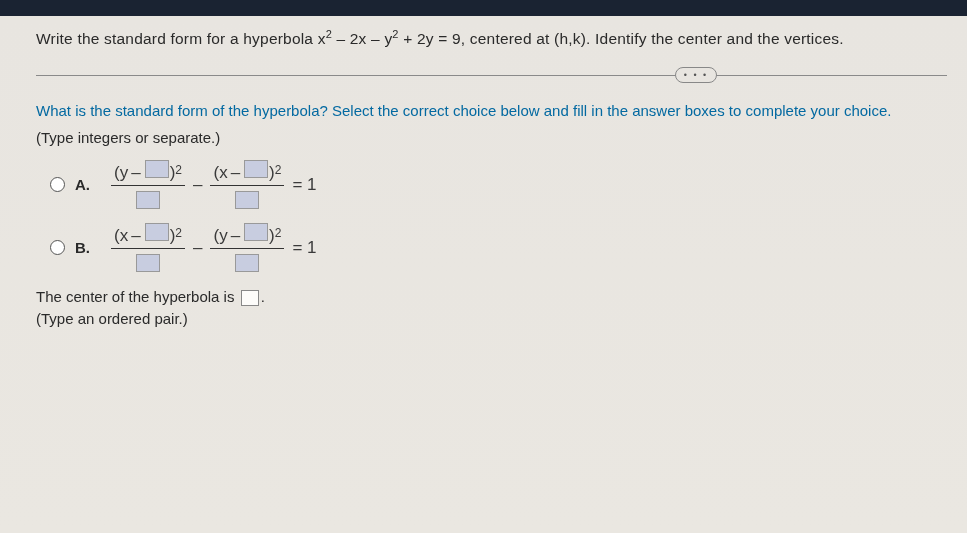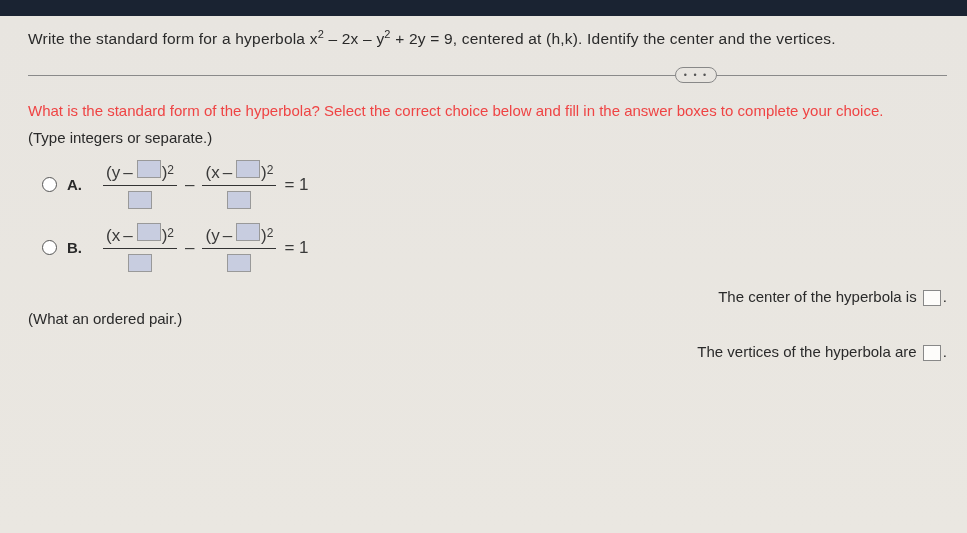--- a/index.html
+++ b/index.html
@@ -4,21 +4,21 @@
   <style>
     * { margin: 0; padding: 0; box-sizing: border-box; }
     body {
       width: 967px;
       height: 533px;
       font-family: Arial, sans-serif;
       background: linear-gradient(180deg, #1a2332 0%, #1a2332 3%, #e8e5e0 3%, #eae7e1 100%);
       overflow: hidden;
     }
     .content {
-      padding: 28px 20px 20px 28px;
+      padding: 28px 20px 20px 36px;
       color: #3a3a3a;
     }
     .question-header {
       font-size: 15.5px;
       color: #2a2a2a;
       margin-bottom: 18px;
       letter-spacing: 0.2px;
     }
     .sup { font-size: 11px; vertical-align: super; }
     .divider-row {
@@ -46,21 +46,21 @@
       display: flex;
       align-items: center;
       justify-content: center;
       font-size: 9px;
       letter-spacing: 2px;
       color: #555;
       cursor: pointer;
     }
     .subquestion {
       font-size: 15px;
-      color: #ef4444;
+      color: #0369a1;
       margin-bottom: 10px;
     }
     .instruction {
       font-size: 15px;
       color: #2a2a2a;
       margin-bottom: 14px;
     }
     .choice-row {
       display: flex;
       align-items: center;
@@ -123,21 +123,20 @@
       margin: 0 2px;
     }
     .minus { margin: 0 8px; }
     .eq { margin: 0 6px 0 8px; }
     .superscript { font-size: 12px; vertical-align: top; position: relative; top: -4px; }
     .statement {
       font-size: 15px;
       color: #2a2a2a;
       margin-top: 16px;
       margin-bottom: 4px;
-      text-align: right;
     }
     .hint {
       font-size: 15px;
       color: #2a2a2a;
       margin-bottom: 12px;
     }
   </style>
 </head>
 <body>
 
@@ -223,19 +222,16 @@
           <span class="input-box"></span>
         </span>
       </span>
       <span class="eq">= 1</span>
     </div>
   </div>
 
   <div class="statement">
     <span>The center of the hyperbola is </span><span class="input-box-small"></span><span>.</span>
   </div>
-  <div class="hint">(What an ordered pair.)</div>
-
-  <div class="statement">
-    <span>The vertices of the hyperbola are </span><span class="input-box-small"></span><span>.</span>
-  </div>
+  <div class="hint">(Type an ordered pair.)</div>
+
 
 </div>
 
 </body></html>

